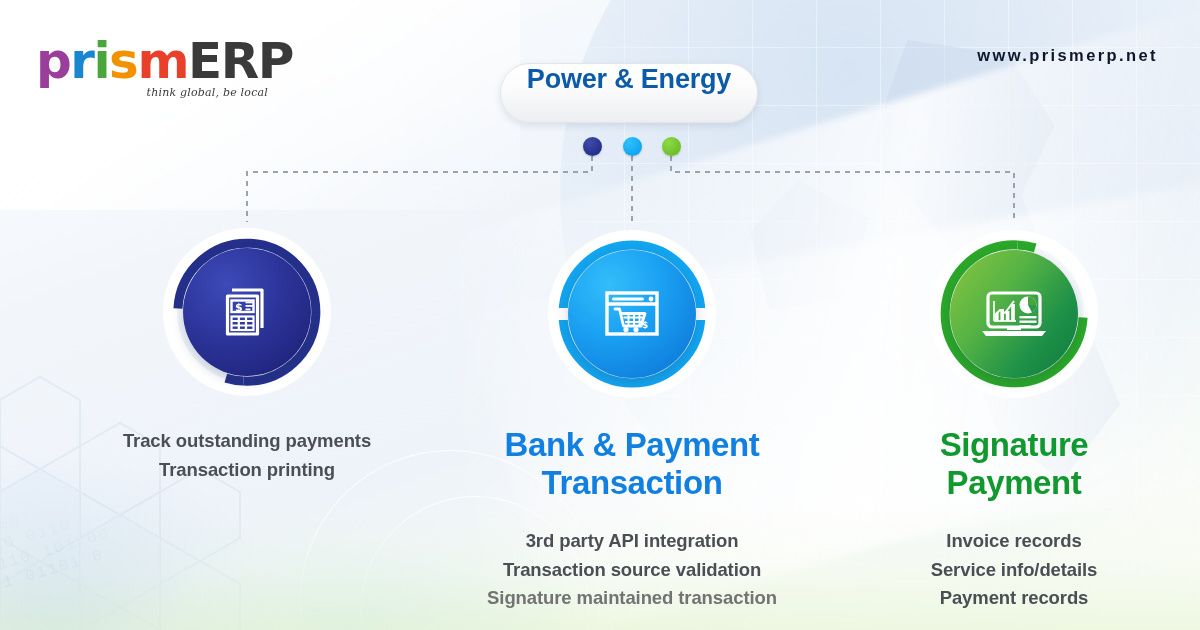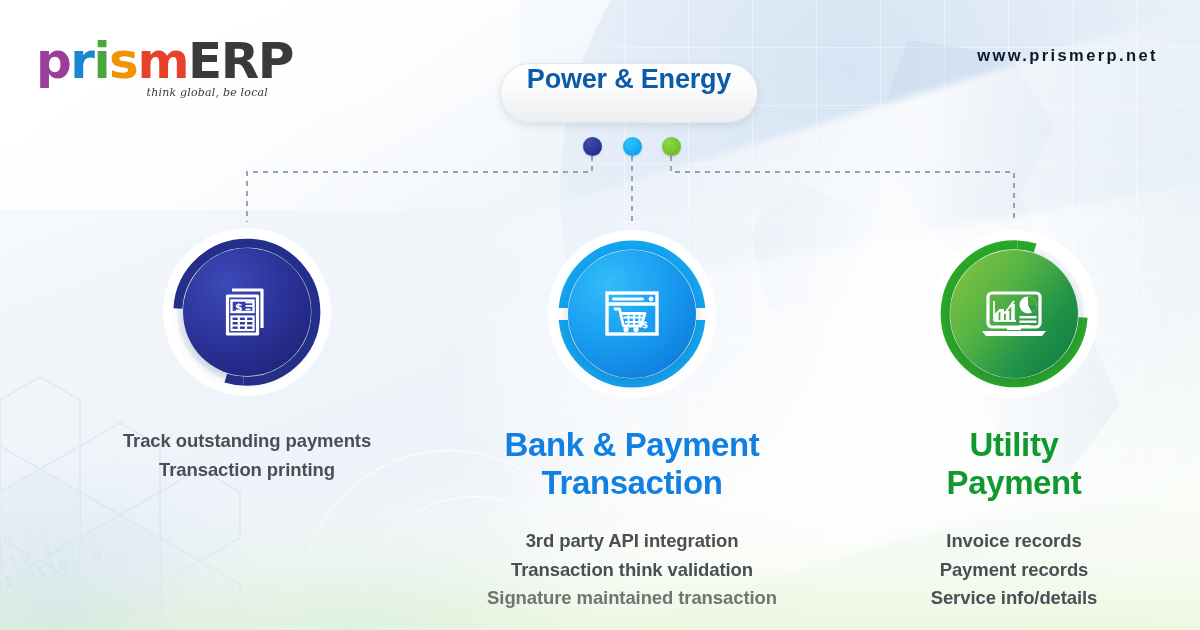--- a/index.html
+++ b/index.html
@@ -289,21 +289,21 @@
         <text x="47" y="51" font-family="DejaVu Sans, sans-serif" font-size="9" font-weight="700" fill="#ffffff">$</text>
       </svg>
     </div>
   </div>
   <div class="card-title" style="color: rgb(18, 128, 224);">
     <div>Bank &amp; Payment</div>
     <div>Transaction</div>
   </div>
   <div class="card-bullets">
     <div class="bullet" style="color: rgb(75, 79, 85); text-align: center;">3rd party API integration</div>
-    <div class="bullet" style="color: rgb(75, 79, 85);">Transaction think validation</div>
+    <div class="bullet" style="color: rgb(75, 79, 85);">Transaction source validation</div>
     <div class="bullet" style="color: #737373;">Signature maintained transaction</div>
   </div>
 </div>
 
 <div class="card" style="left:849px; top:224px;">
   <div class="card-icon-wrap">
     <svg class="ring-svg" width="180" height="180" viewBox="0 0 180 180">
       <circle cx="90" cy="90" r="77" fill="none" stroke="#ffffff" stroke-width="14" opacity="0.95"></circle>
       <path d="M 41.1 138.9 A 69 69 0 1 1 138.9 138.9" fill="none" stroke="#2aa828" stroke-width="9" stroke-linecap="butt" transform="rotate(228 90 90)"></path>
       <path d="M 138.9 138.9 A 69 69 0 0 1 125 150" fill="none" stroke="#2aa828" stroke-width="9" transform="rotate(228 90 90)"></path>
@@ -329,21 +329,21 @@
         </g>
         <g fill="#ffffff">
           <rect x="43.5" y="40" width="17" height="2.4"></rect>
           <rect x="43.5" y="44.5" width="17" height="2.4"></rect>
           <rect x="43.5" y="49" width="11" height="2.4"></rect>
         </g>
       </svg>
     </div>
   </div>
   <div class="card-title" style="color: rgb(17, 153, 47);">
-    <div>Utility</div>
+    <div>Signature</div>
     <div>Payment</div>
   </div>
   <div class="card-bullets">
     <div class="bullet" style="color: rgb(75, 79, 85);">Invoice records</div>
+    <div class="bullet" style="color: rgb(75, 79, 85);">Service info/details</div>
     <div class="bullet" style="color: rgb(75, 79, 85);">Payment records</div>
-    <div class="bullet" style="color: rgb(75, 79, 85);">Service info/details</div>
   </div>
 </div>
 
 </body></html>

